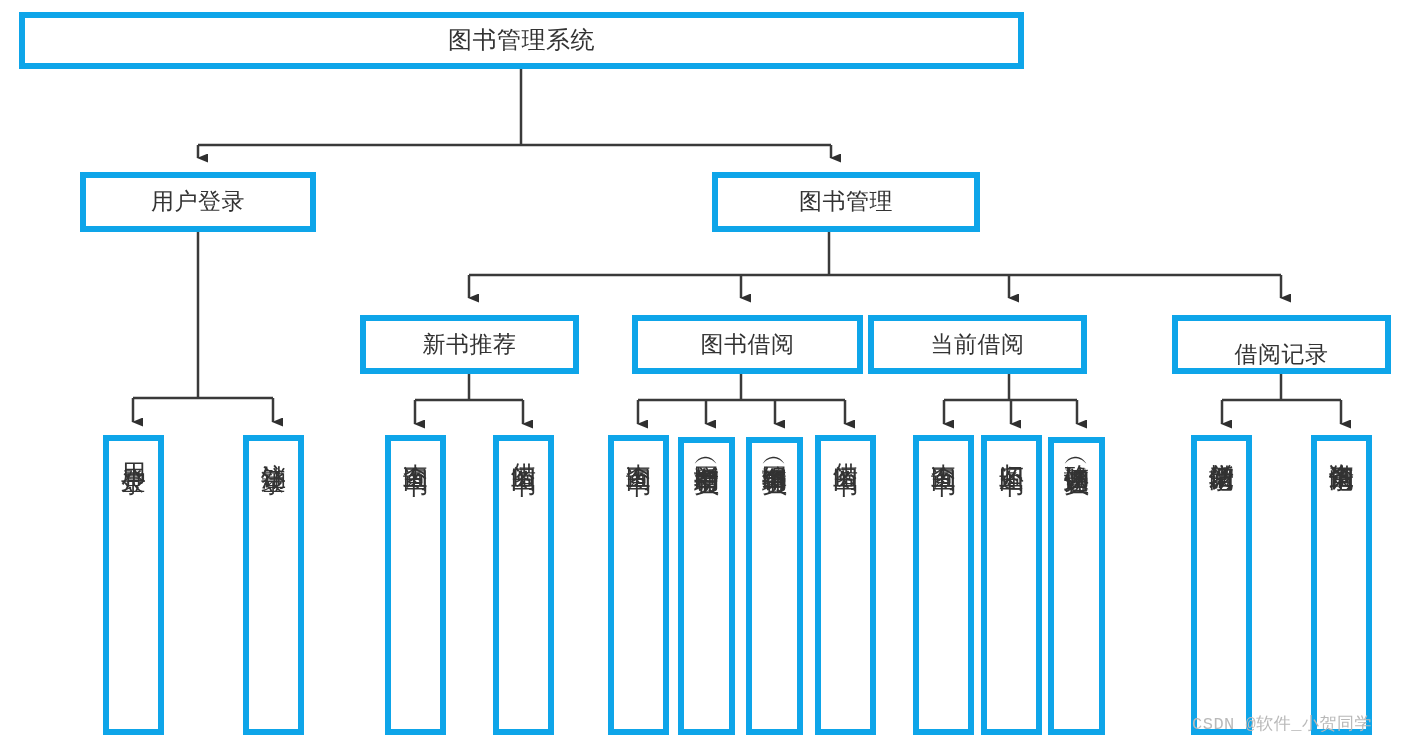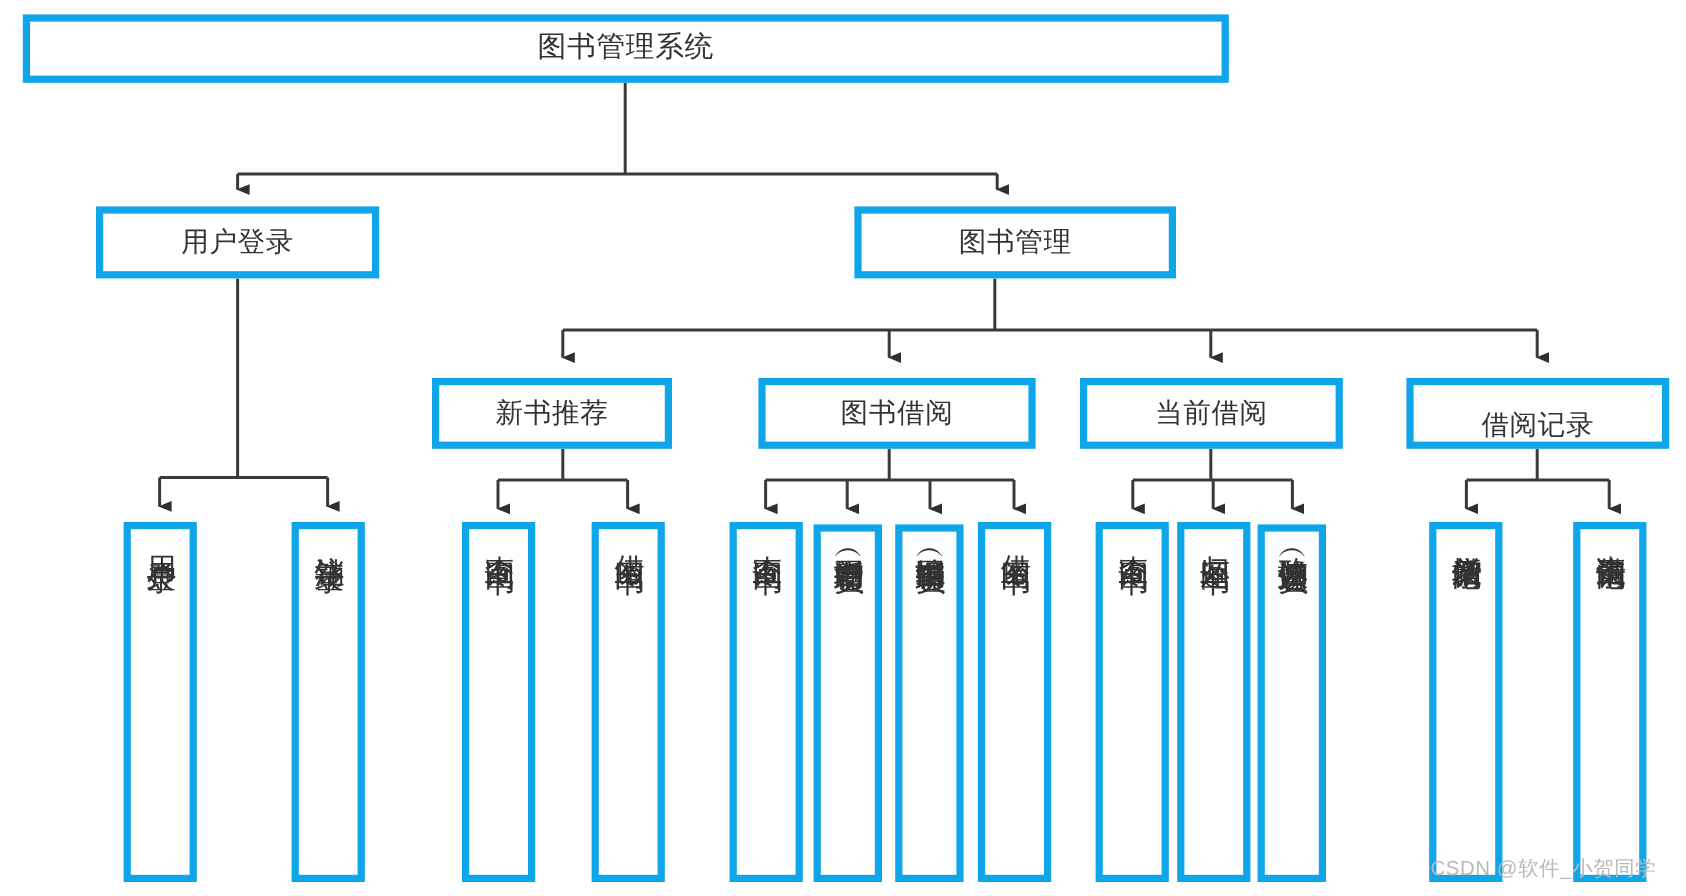--- a/index.html
+++ b/index.html
@@ -67,21 +67,21 @@
     letter-spacing: 1px;
   }
   .watermark {
     position: absolute;
     left: 1192px;
     top: 712px;
     font-size: 17px;
     color: #b9b9b9;
     white-space: nowrap;
     letter-spacing: 0.5px;
-    font-family: Liberation Sans, sans-serif;
+    font-family: Liberation Mono, monospace;
   }
 </style>
 </head>
 <body>
 
 <div id="diagram-root">
 
   <svg id="svg-layer" viewBox="0 0 1405 747" xmlns="http://www.w3.org/2000/svg">
     <defs>
       <marker id="arrowhead" markerWidth="9" markerHeight="11" refX="4.5" refY="10" orient="auto" markerUnits="userSpaceOnUse">
@@ -148,27 +148,27 @@
     <span class="node-label">图书管理系统</span>
   </div>
 
   <div class="node horiz" style="left:80px;top:172px;width:236px;height:60px;">
     <span class="node-label">用户登录</span>
   </div>
   <div class="node horiz" style="left:712px;top:172px;width:268px;height:60px;">
     <span class="node-label">图书管理</span>
   </div>
 
-  <div class="node horiz" style="left:360px;top:315px;width:200px;height:59px;">
+  <div class="node horiz" style="left:360px;top:315px;width:219px;height:59px;">
     <span class="node-label">新书推荐</span>
   </div>
   <div class="node horiz" style="left:632px;top:315px;width:231px;height:59px;">
     <span class="node-label">图书借阅</span>
   </div>
-  <div class="node horiz" style="left:900px;top:315px;width:219px;height:59px;">
+  <div class="node horiz" style="left:868px;top:315px;width:219px;height:59px;">
     <span class="node-label">当前借阅</span>
   </div>
   <div class="node horiz" style="left:1172px;top:315px;width:219px;height:59px;align-items:flex-end;">
     <span class="node-label">借阅记录</span>
   </div>
 
   <div class="node vert" style="left:103px;top:435px;width:61px;height:300px;">
     <span class="node-label">用户登录</span>
   </div>
   <div class="node vert" style="left:243px;top:435px;width:61px;height:300px;">

